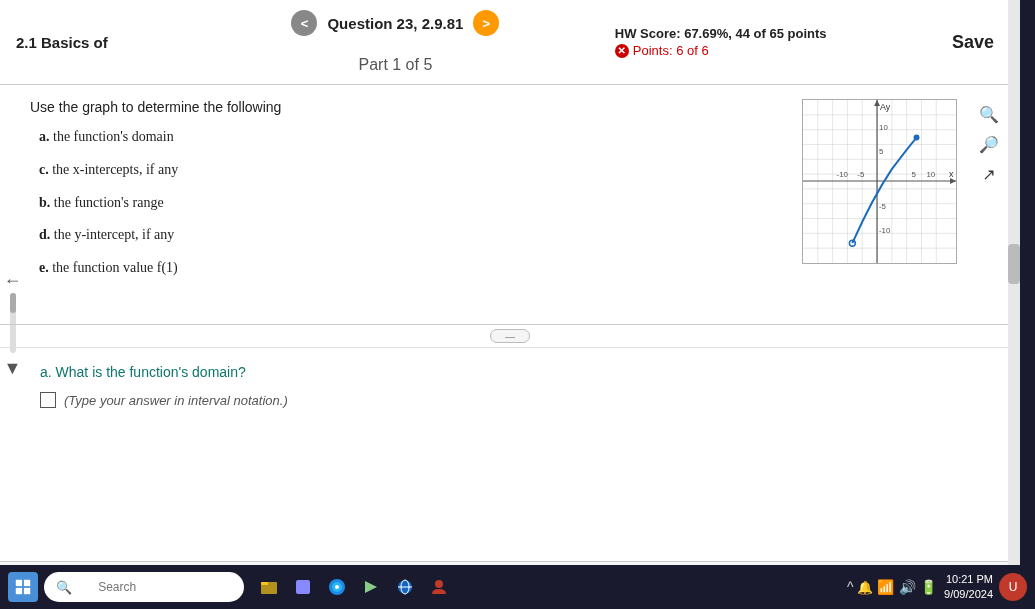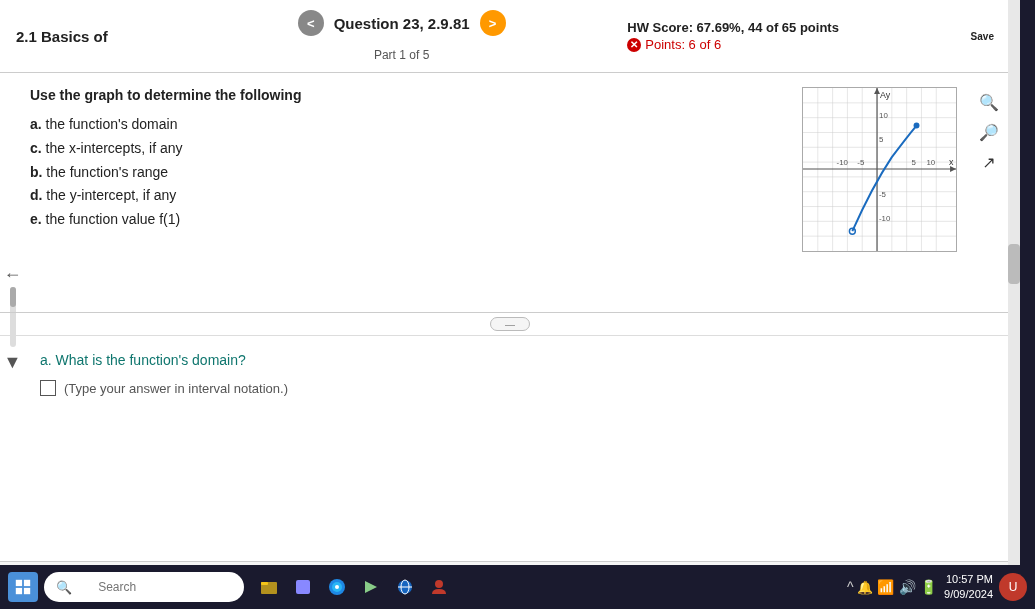--- a/index.html
+++ b/index.html
@@ -54,23 +54,23 @@
       color: #fff;
     }
     .nav-btn-prev { background: #888; }
     .nav-btn-next { background: #f90; }
     .question-title {
       font-size: 15px;
       font-weight: bold;
       color: #222;
     }
     .question-sub {
-      font-size: 12px;
+      font-size: 16px;
       color: #555;
-      margin-top: 12px;
+      margin-top: 20px;
     }
     .header-right-info {
       text-align: center;
     }
     .hw-score {
       font-size: 13px;
       color: #222;
       font-weight: bold;
     }
     .points-row {
@@ -89,21 +89,21 @@
       color: #fff;
       font-size: 10px;
       display: flex;
       align-items: center;
       justify-content: center;
       font-weight: bold;
     }
     .save-btn {
       background: none;
       border: none;
-      font-size: 10px;
+      font-size: 18px;
       font-weight: bold;
       color: #222;
       cursor: pointer;
       padding: 4px 10px;
     }
 
     
     .content-area {
       flex: 1;
       display: flex;
@@ -120,28 +120,27 @@
       min-height: 240px;
       position: relative;
     }
     .question-block {
       flex: 1;
     }
     .question-text {
       font-size: 14px;
       color: #222;
       margin-bottom: 10px;
-      font-weight: bold;
     }
     .sub-questions {
       font-size: 14px;
       color: #222;
       line-height: 1.7;
     }
-    .sub-questions p { margin: 0; }
+    .sub-questions p { margin: 9px; font-family: Liberation Serif, serif; }
     .sub-bold { font-weight: bold; }
 
     .graph-area {
       width: 170px;
       height: 175px;
       position: relative;
       margin-left: 10px;
       flex-shrink: 0;
     }
     .graph-canvas {
@@ -204,20 +203,21 @@
     }
     .domain-question {
       font-size: 14px;
       color: #0f766e;
       margin-bottom: 12px;
     }
     .answer-row {
       display: flex;
       align-items: center;
       gap: 8px;
+      font-style: italic;
     }
     .answer-checkbox {
       width: 16px;
       height: 16px;
       border: 1.5px solid #555;
       background: #fff;
       flex-shrink: 0;
     }
     .answer-hint {
       font-size: 13px;
@@ -590,18 +590,18 @@
 
   <div class="taskbar-right">
     <div class="taskbar-sys-icons">
       <span class="sys-icon">^</span>
       <span class="sys-icon" style="font-size:13px;">🔔</span>
       <span class="sys-icon">📶</span>
       <span class="sys-icon">🔊</span>
       <span class="sys-icon">🔋</span>
     </div>
     <div class="taskbar-time">
-      <div>10:57 PM</div>
+      <div>10:21 PM</div>
       <div>9/09/2024</div>
     </div>
     <div class="taskbar-avatar">U</div>
   </div>
 </div>
 
 </body></html>

